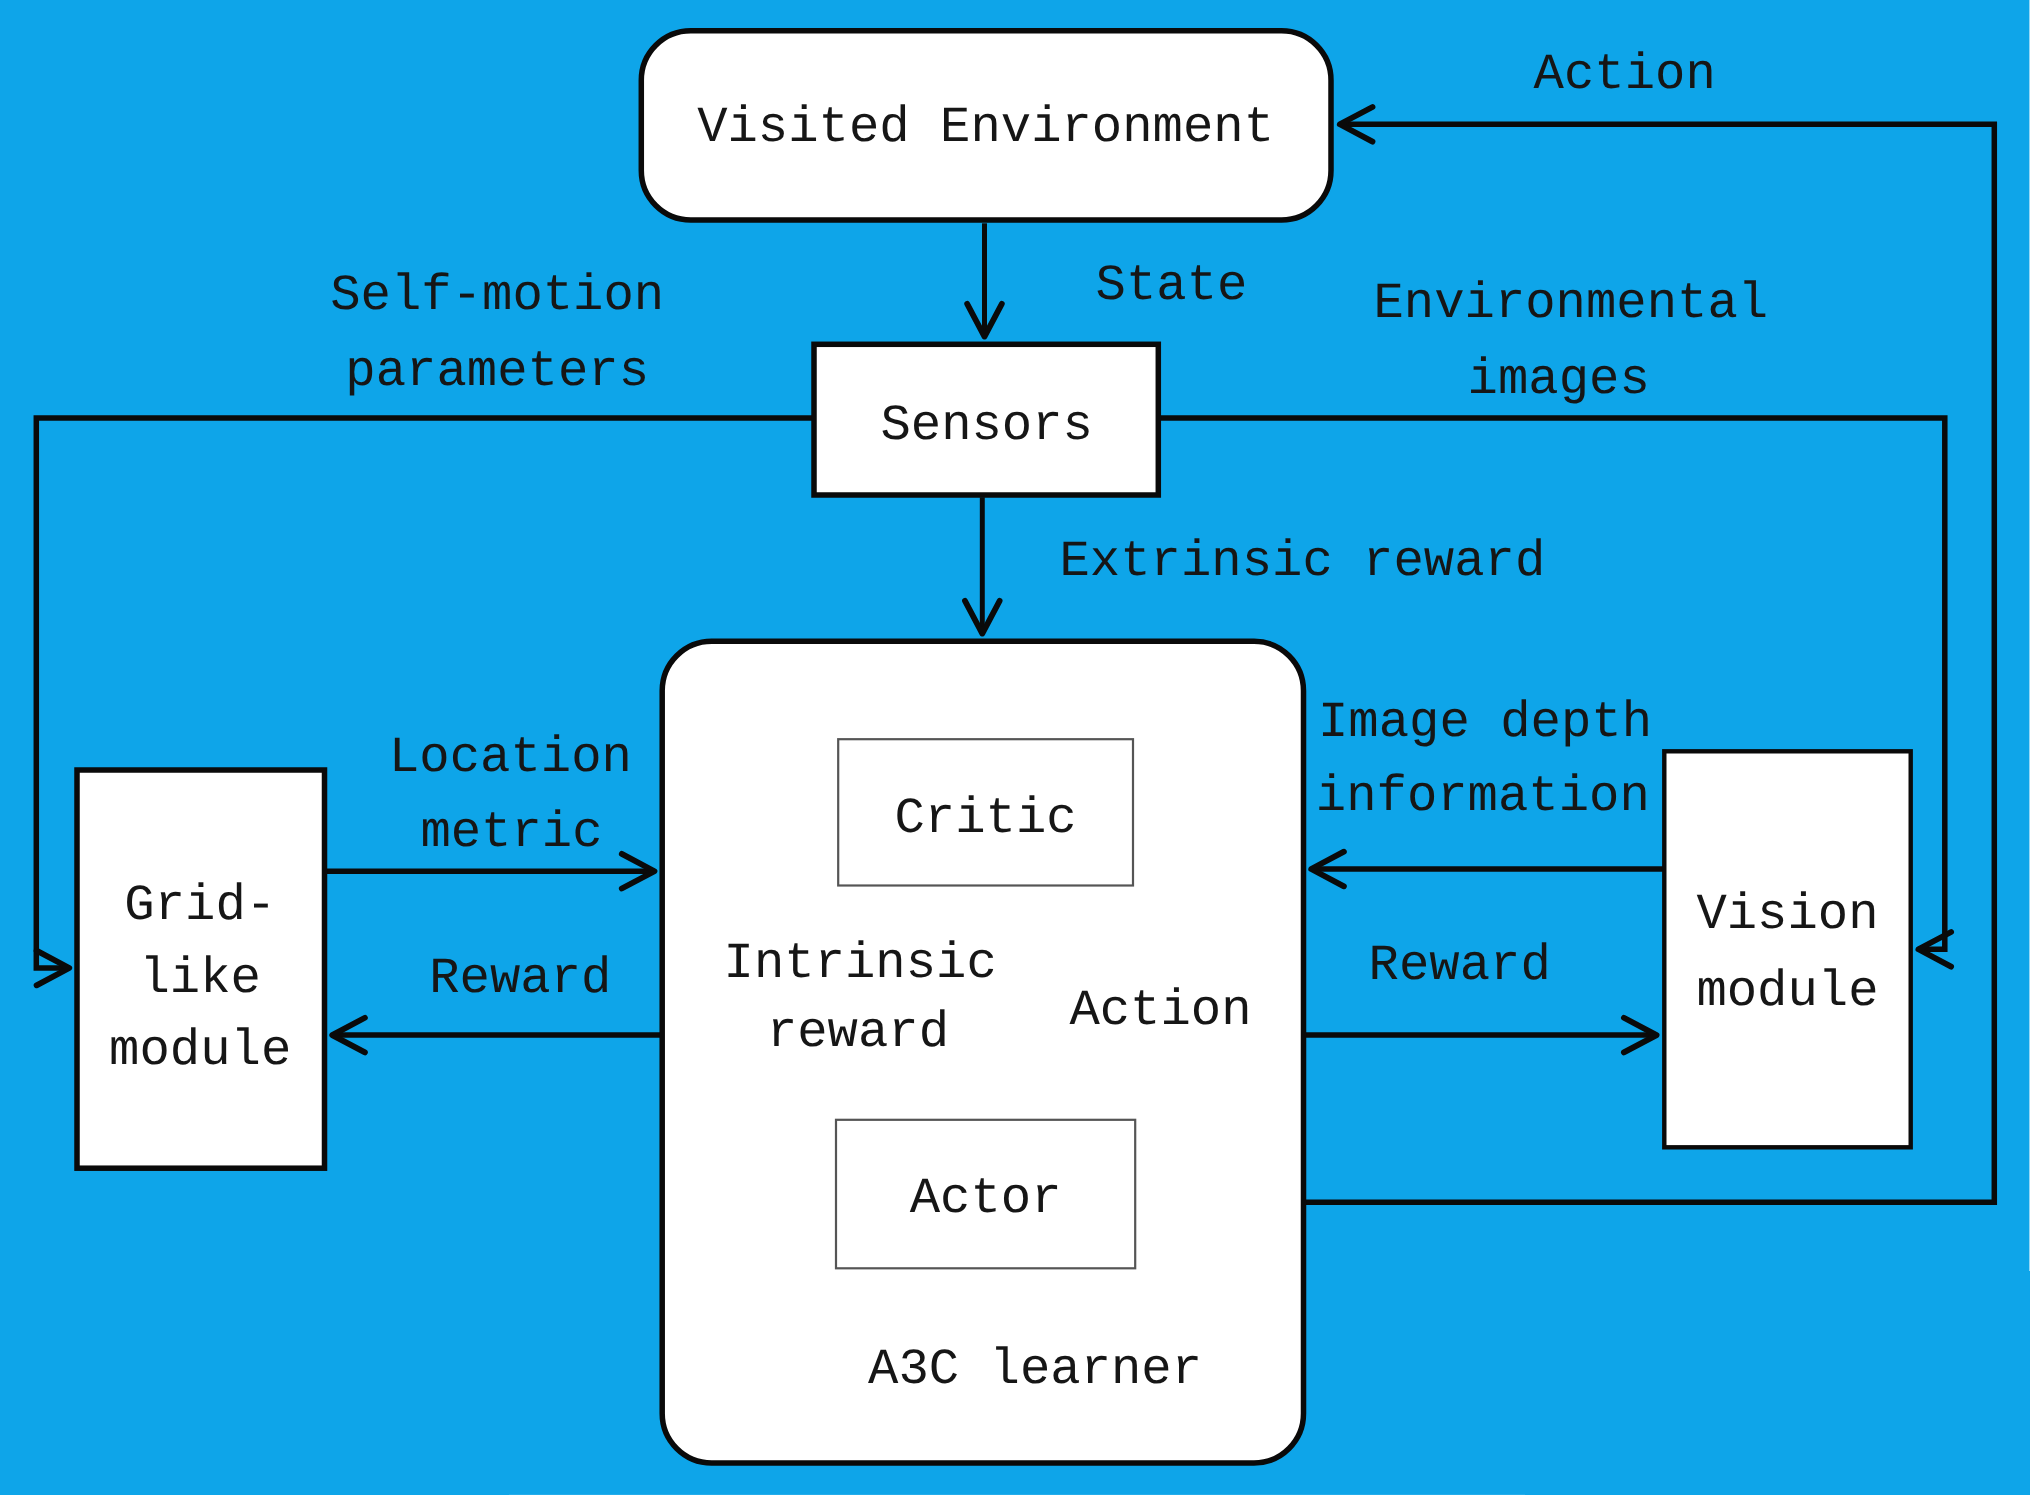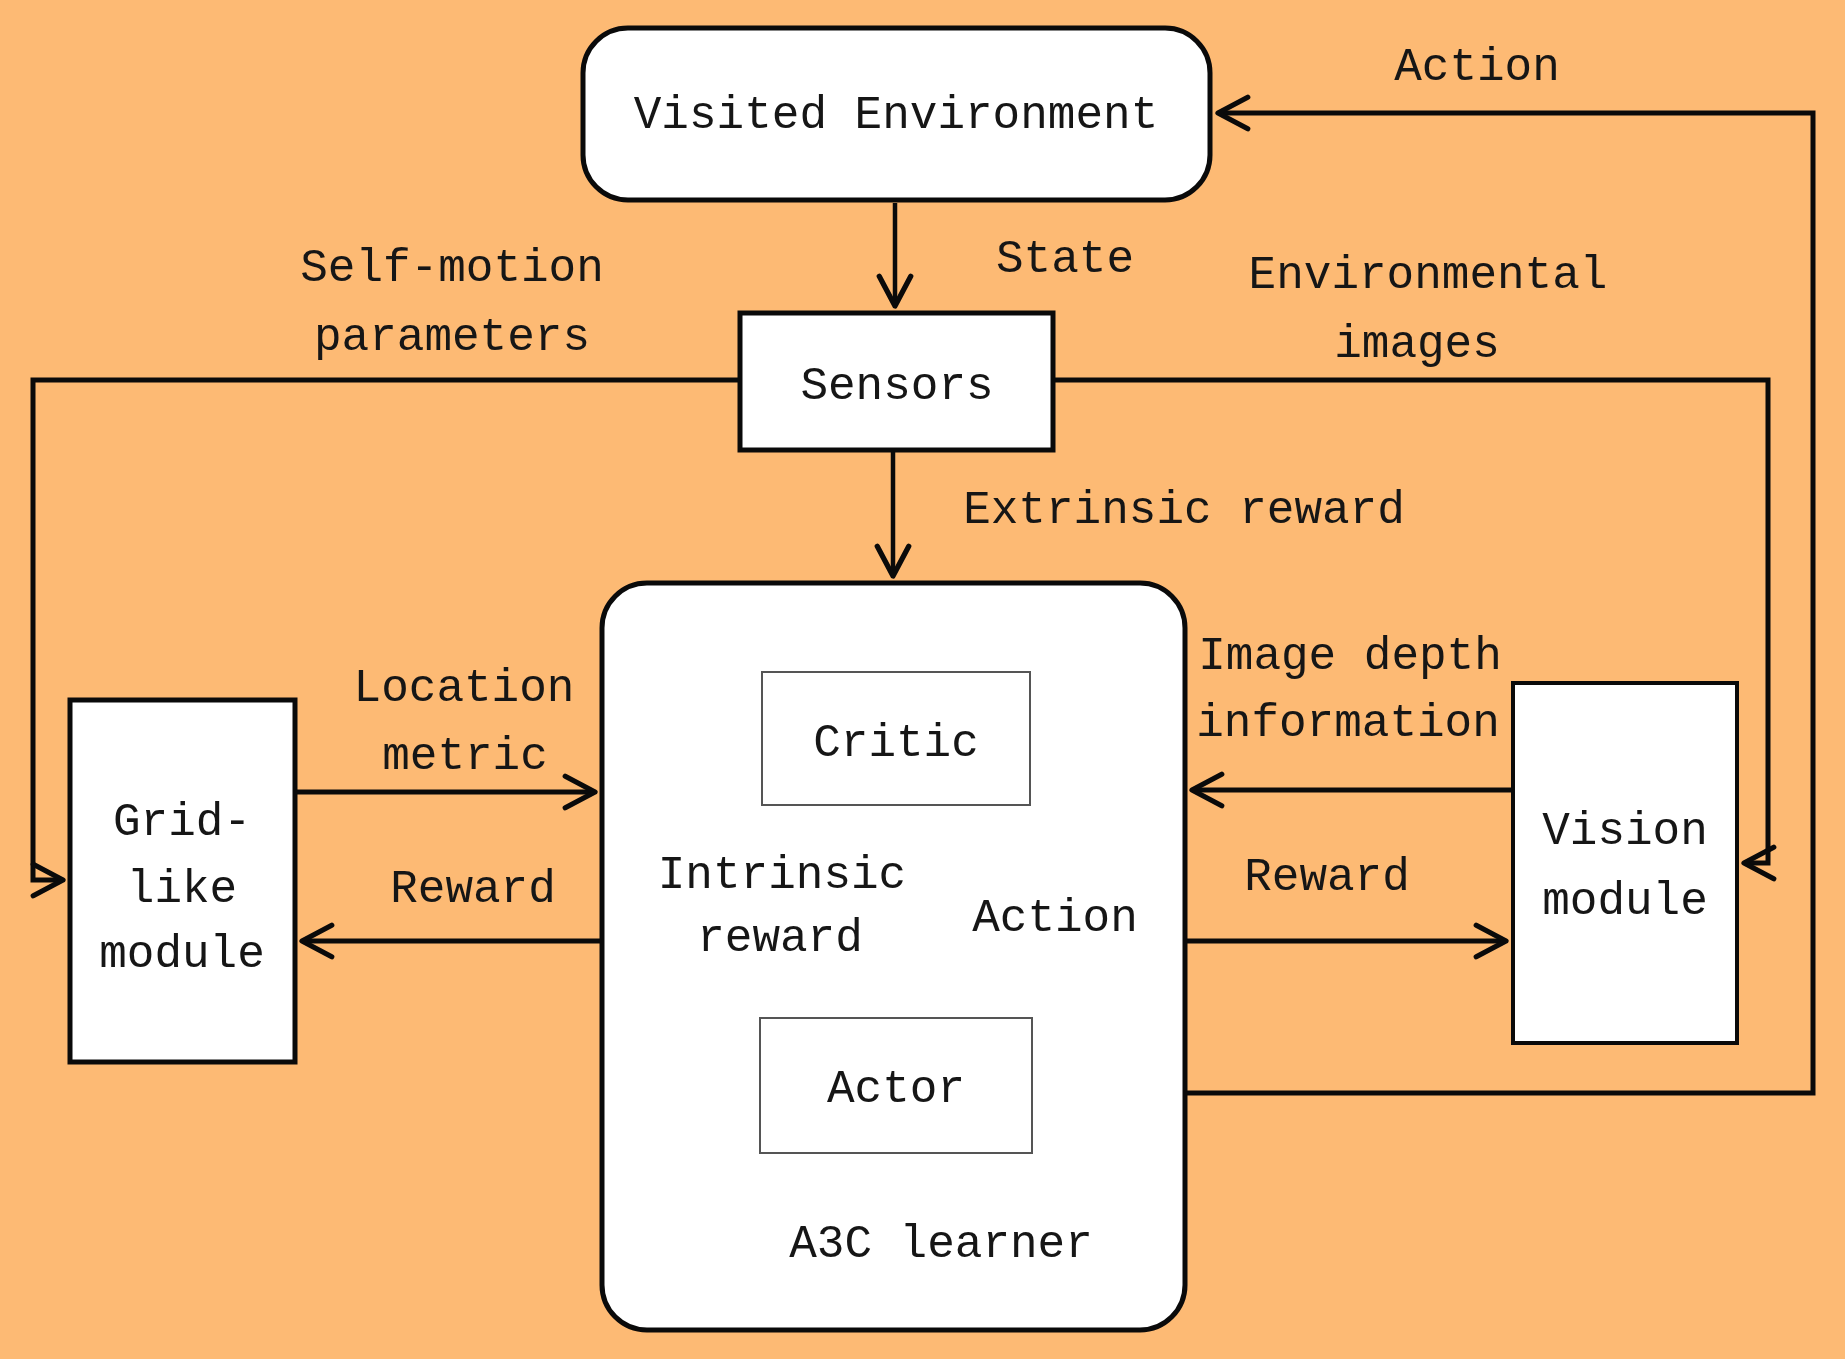--- a/index.html
+++ b/index.html
@@ -4,21 +4,21 @@
 <style>
   html, body {
     margin: 0;
     padding: 0;
     background: #ffffff;
   }
   .stage {
     position: relative;
     width: 1845px;
     height: 1359px;
-    background: #fdba74;
+    background: #0ea5e9;
     font-family: "Liberation Mono", "DejaVu Sans Mono", monospace;
     text-decoration: underline;
   }
   svg { display: block; }
   .edge {
     fill: none;
     stroke: #0a0a0a;
     stroke-width: 5;
   }
   .edge.thin { stroke-width: 4.5; }

